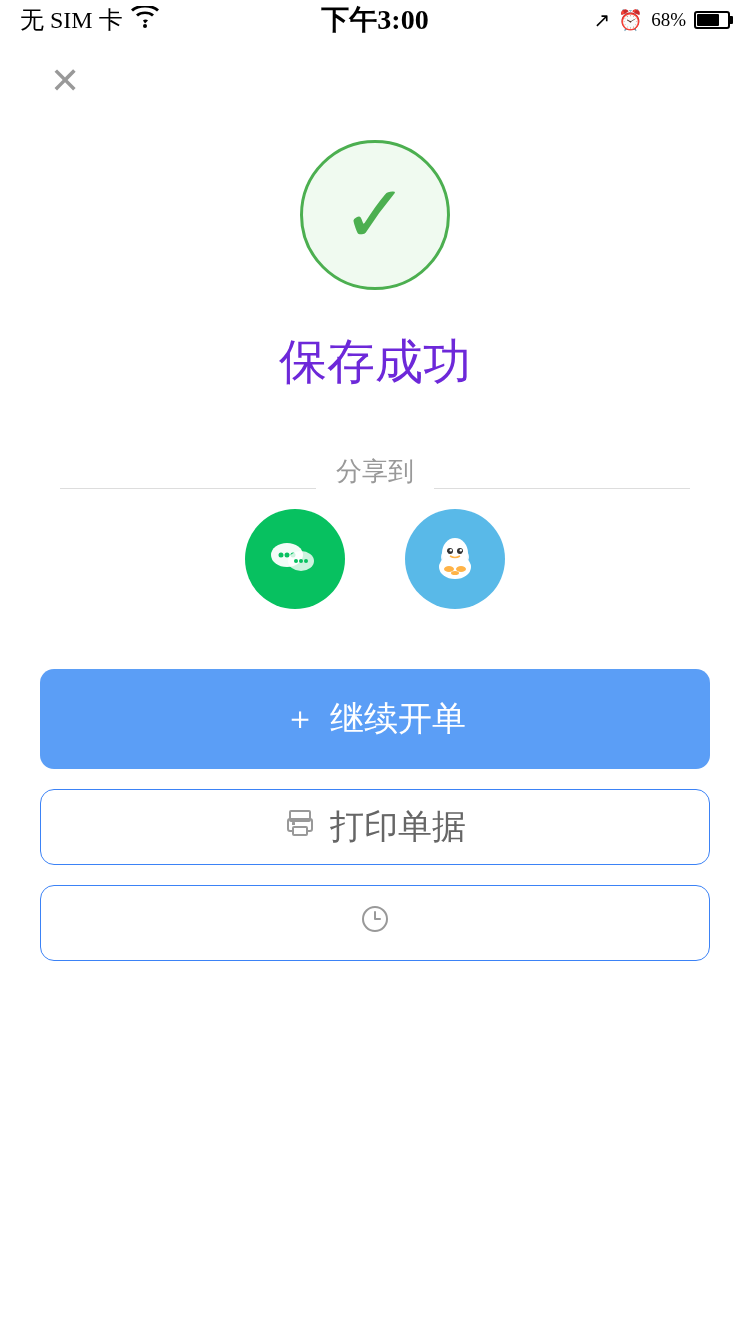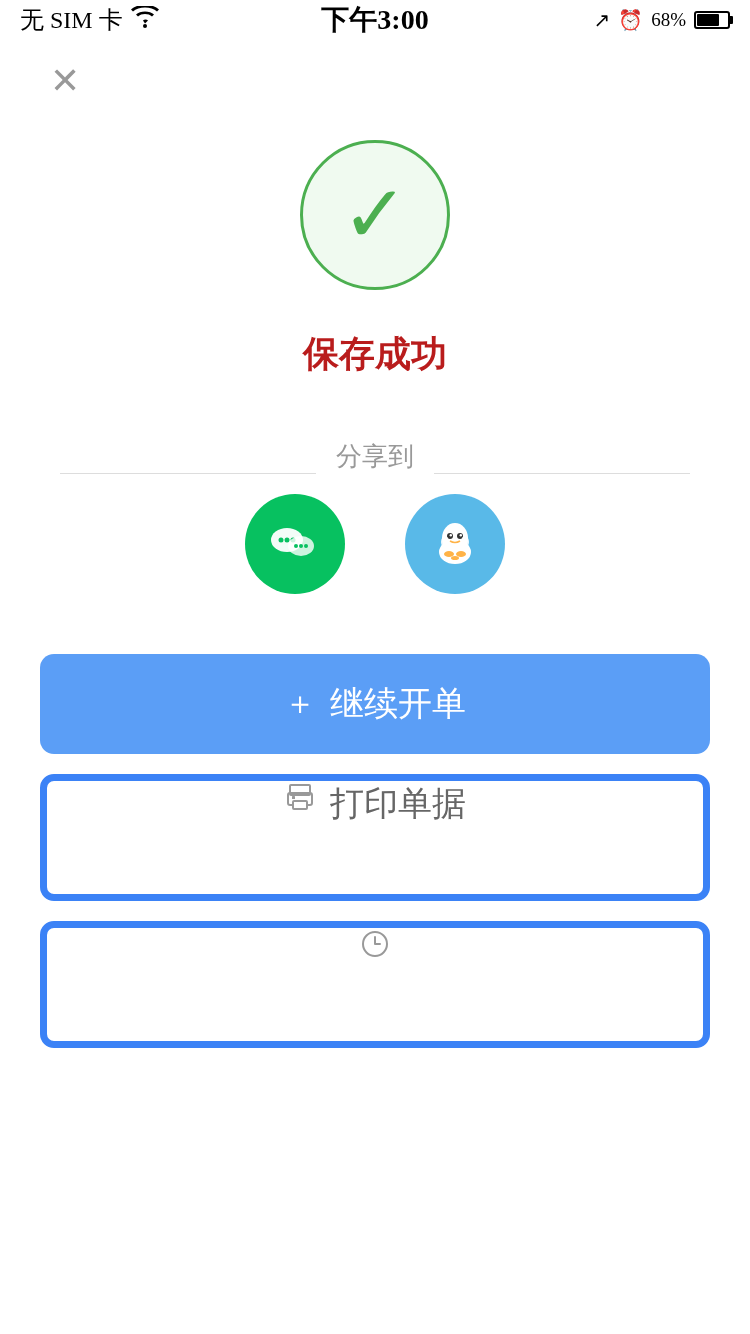--- a/index.html
+++ b/index.html
@@ -133,23 +133,23 @@
       margin-bottom: 40px;
     }
 
     .checkmark {
       font-size: 80px;
       color: #4CAF50;
       line-height: 1;
     }
 
     .success-title {
-      font-size: 36px;
-      font-weight: 700;
-      color: #b91c1c;
+      font-size: 48px;
+      font-weight: 400;
+      color: #6d28d9;
       margin-bottom: 60px;
     }
 
     
     .share-section {
       width: 100%;
       display: flex;
       flex-direction: column;
       align-items: center;
       margin-bottom: 60px;
@@ -220,26 +220,26 @@
       justify-content: center;
       gap: 14px;
       cursor: pointer;
       font-size: 34px;
       color: #fff;
       font-weight: 400;
     }
 
     .btn-secondary {
       width: 100%;
-      height: 127px;
+      height: 76px;
       border-radius: 14px;
       background: #fff;
-      border: 7px solid #3b82f6;
-      display: flex;
-      align-items: flex-start;
+      border: 1px solid #3b82f6;
+      display: flex;
+      align-items: center;
       justify-content: center;
       gap: 14px;
       cursor: pointer;
       font-size: 34px;
       color: #666;
       font-weight: 400;
     }
 
     .btn-icon {
       font-size: 32px;

